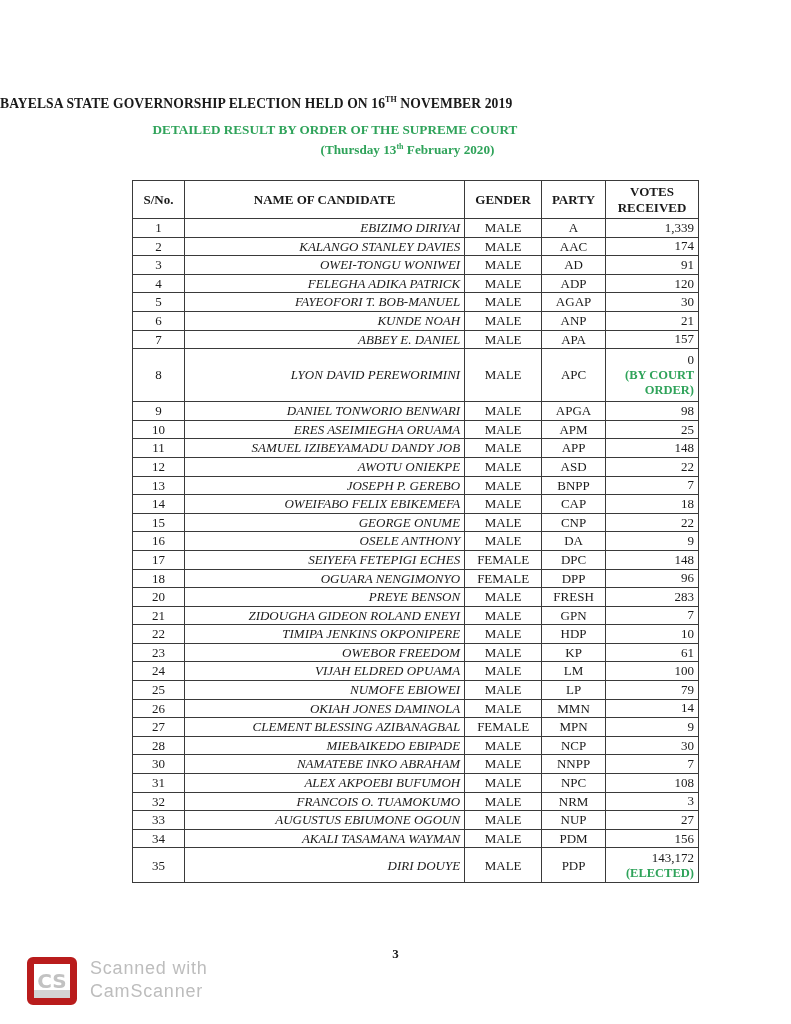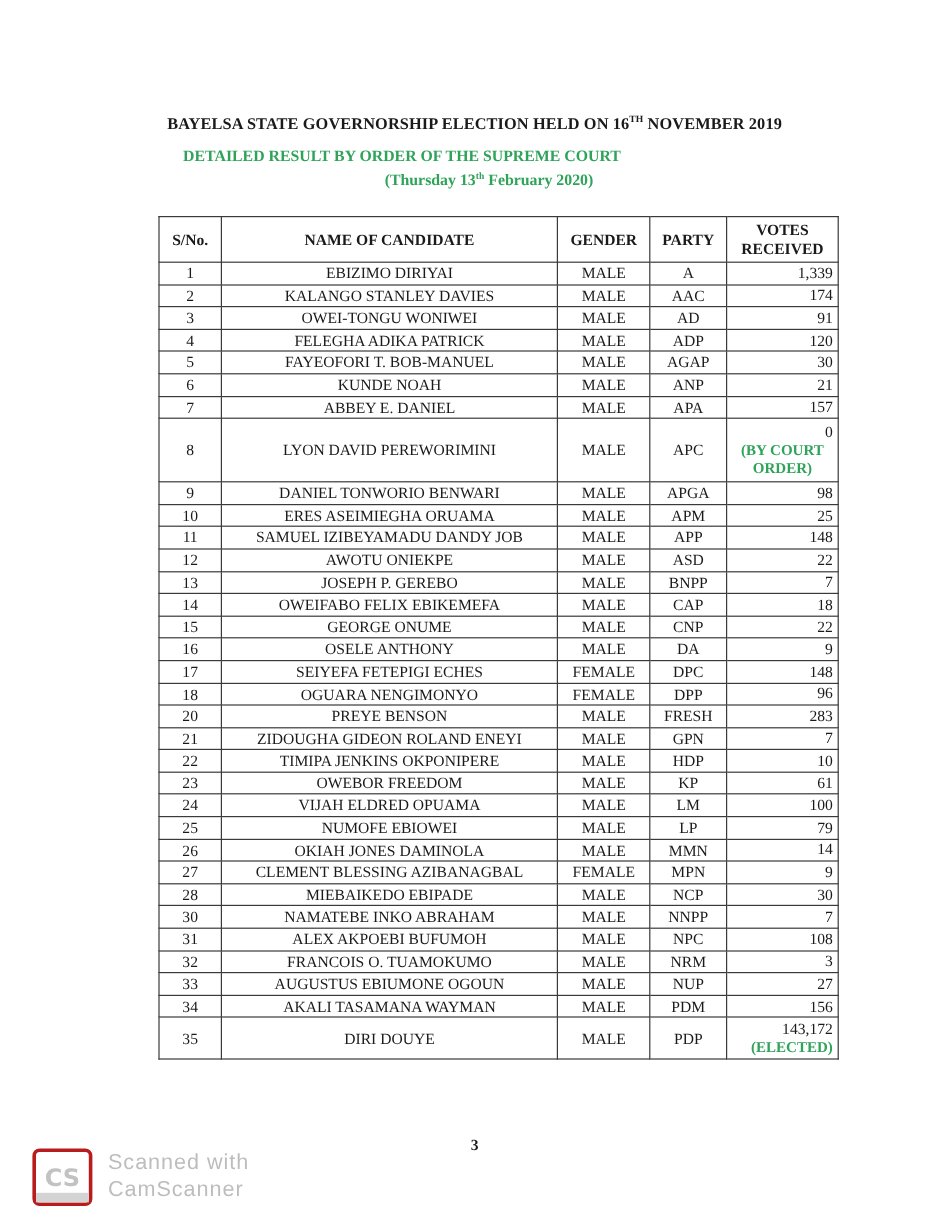--- a/index.html
+++ b/index.html
@@ -6,21 +6,20 @@
   body {
     width: 791px; height: 1024px;
     background: #ffffff;
     position: relative;
     overflow: hidden;
     font-family: "Liberation Serif", "DejaVu Serif", serif;
     color: #1a1a1a;
   }
   .title {
     position: absolute; left: 0; width: 791px; top: 95px;
-    text-align: center;
     font-weight: bold; font-size: 13.6px;
     letter-spacing: 0.1px;
   }
   .title sup { font-size: 8px; }
   .subtitle {
     position: absolute; left: 0; width: 670px; top: 122px;
     text-align: center;
     font-weight: bold; font-size: 13.2px;
     color: #2fa35a;
   }
@@ -47,40 +46,40 @@
     font-weight: bold;
     height: 37px;
     line-height: 16px;
   }
   col.c-sno { width: 52px; }
   col.c-name { width: 281px; }
   col.c-gender { width: 77px; }
   col.c-party { width: 64px; }
   col.c-votes { width: 93px; }
   td.sno, td.gender, td.party { text-align: center; }
-  td.name { text-align: center; padding-left: 8px; }
+  td.name { text-align: right; padding-left: 8px; font-style: italic; }
   td.votes { text-align: right; }
   th.h-name { text-align: center; }
   th.h-votes { text-align: center; }
   tr.tall td { height: 52px; }
   tr.tall2 td { height: 34px; }
   .note {
     display: block; color: #2fa35a; font-weight: bold;
-    text-align: center; line-height: 15px; font-size: 12.5px;
+    text-align: right; line-height: 15px; font-size: 12.5px;
   }
   .note.right { text-align: right; }
   .vline { display: block; line-height: 16px; }
   .pagenum {
     position: absolute; left: 0; width: 791px; top: 946px;
     text-align: center; font-size: 13px; font-weight: bold;
   }
   .cs-logo {
     position: absolute; left: 27px; top: 957px;
     width: 50px; height: 48px;
-    border: 3px solid #b91c1c; border-radius: 6px;
+    border: 7px solid #b91c1c; border-radius: 6px;
     box-sizing: border-box;
     display: flex; align-items: center; justify-content: center;
     font-family: "DejaVu Sans", sans-serif;
     font-weight: bold; font-size: 20px; color: #c2c2c2;
     background: #ffffff;
   }
   .cs-logo::after {
     content: ""; position: absolute; left: 0; right: 0; bottom: 0; height: 8px;
     background: #d4d4d4;
   }

